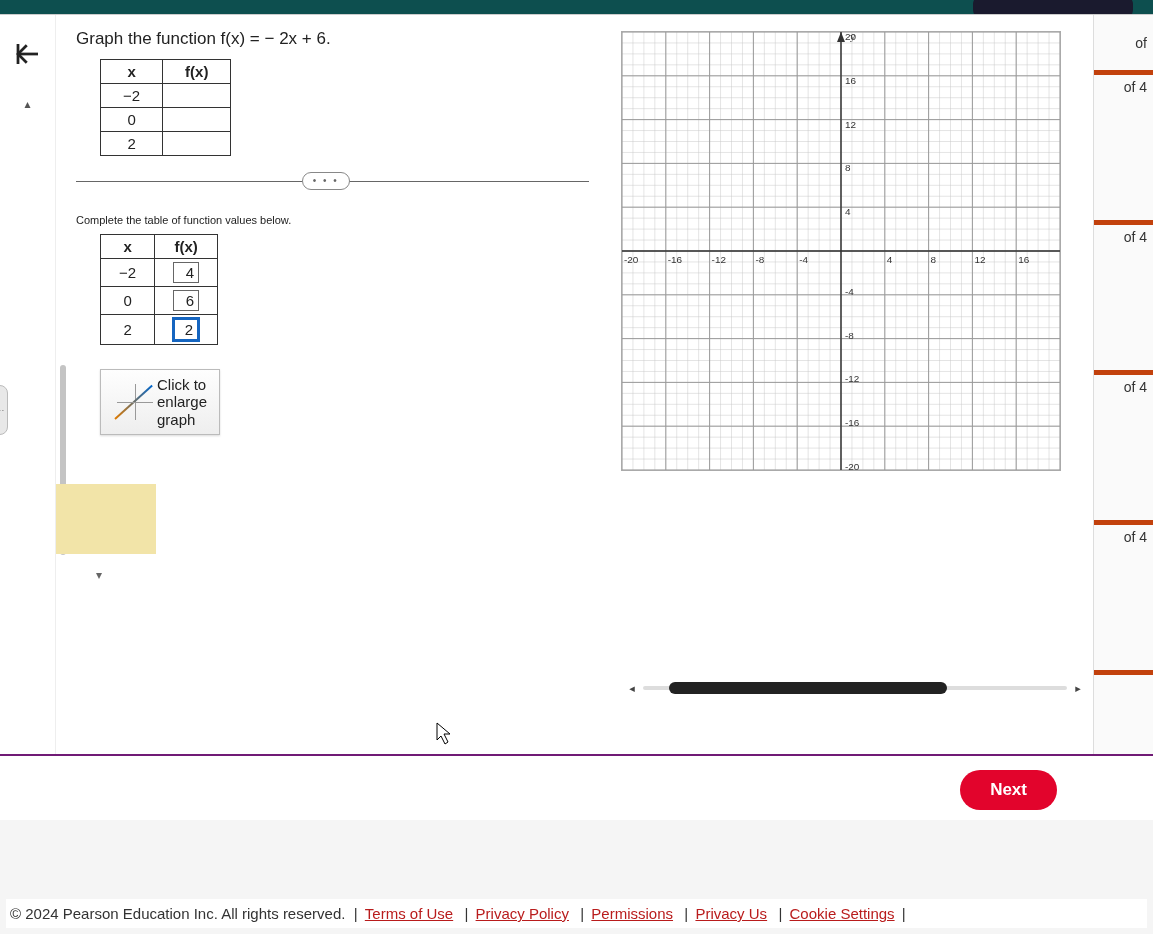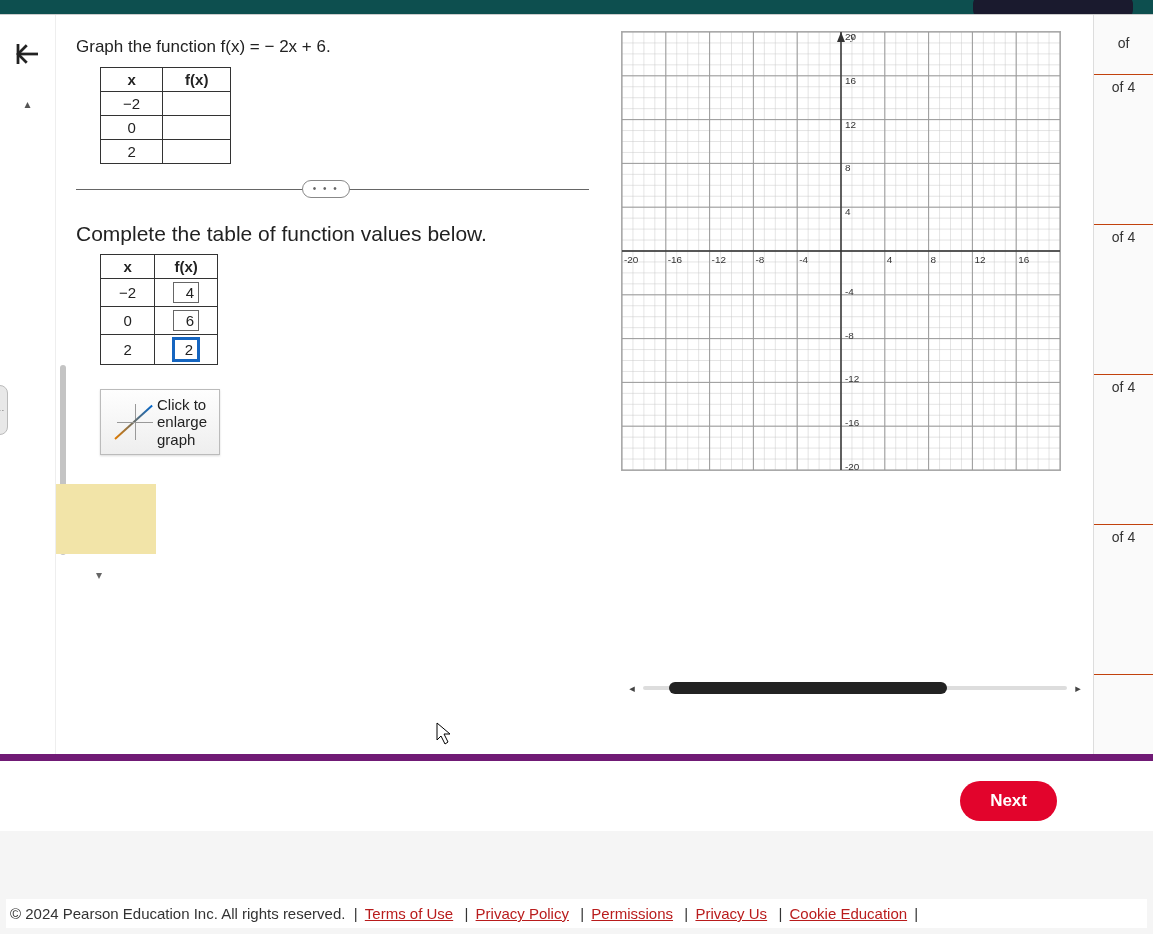--- a/index.html
+++ b/index.html
@@ -37,21 +37,21 @@
     flex-direction: column;
     align-items: center;
     padding-top: 24px;
     gap: 24px;
     border-right: 1px solid #eee;
   }
   .back-icon svg { width: 30px; height: 30px; stroke: #222; stroke-width: 2.2; fill: none; }
   .caret-up { font-size: 12px; color: #555; }
   .question-pane {
     flex: 1;
-    padding: 22px 24px 10px 20px;
+    padding: 14px 24px 10px 20px;
     position: relative;
     font-size: 16px;
     color: #222;
     max-width: 560px;
   }
   .prompt { margin-bottom: 10px; font-size: 17px; }
   table.values {
     border-collapse: collapse;
     margin: 6px 0 16px 24px;
     font-size: 15px;
@@ -72,21 +72,21 @@
     position: absolute; top: 9px; left: 0; right: 0;
     border-top: 1px solid #666;
   }
   .divider-pill {
     position: absolute; left: 44%; top: 0;
     background: #fff; border: 1px solid #888;
     border-radius: 10px; padding: 0 10px;
     font-size: 10px; letter-spacing: 2px; color: #666;
     line-height: 16px;
   }
-  .sub-instr { margin: 10px 0 8px 0; font-size: 21px; }
+  .sub-instr { margin: 10px 0 8px 0; font-size: 11px; }
   .scroll-indicator {
     position: absolute; left: 4px; top: 350px;
     width: 6px; height: 190px;
     background: #c4c4c4; border-radius: 3px;
   }
   table.editable {
     border-collapse: collapse;
     margin: 6px 0 16px 24px;
     font-size: 15px;
   }
@@ -171,31 +171,31 @@
 
   .score-col {
     width: 60px;
     border-left: 1px solid #ddd;
     background:#fafafa;
     padding-top: 16px;
     font-size:14px; color:#333;
   }
   .score-cell {
     height: 150px;
-    border-bottom: 1px solid #c2410c;
+    border-bottom: 5px solid #c2410c;
     padding: 4px 6px;
-    text-align:center;
+    text-align:right;
   }
   .score-cell:first-child { height: 44px; }
 
   .footer-row {
     display:flex; justify-content:flex-end;
-    padding: 20px 96px 10px 0;
+    padding: 14px 96px 10px 0;
     background:#fff;
-    border-top:7px solid #701a75;
+    border-top:2px solid #701a75;
   }
   .next-btn {
     background:#e2042c; color:#fff;
     border:none; border-radius:22px;
     padding: 10px 30px; font-size:17px; font-weight:600;
     cursor:pointer;
   }
   .sel-highlight {
     position:absolute; left:0; bottom:200px;
     width:100px; height:70px;
@@ -476,14 +476,14 @@
       <path d="M1 1 L1 18 L5 14 L9 22 L12 20 L8 12 L14 12 Z" fill="#fff" stroke="#000" stroke-width="1"></path>
     </svg>
 </div>
 
 <div class="legal">
   <span>© 2024  Pearson Education Inc. All rights reserved.</span>
   &nbsp;|&nbsp;<a>Terms of Use</a>
   &nbsp;|&nbsp;<a>Privacy Policy</a>
   &nbsp;|&nbsp;<a>Permissions</a>
   &nbsp;|&nbsp;<a>Privacy Us</a>
-  &nbsp;|&nbsp;<a>Cookie Education</a>&nbsp;|
+  &nbsp;|&nbsp;<a>Cookie Settings</a>&nbsp;|
 </div>
 
 </body></html>

